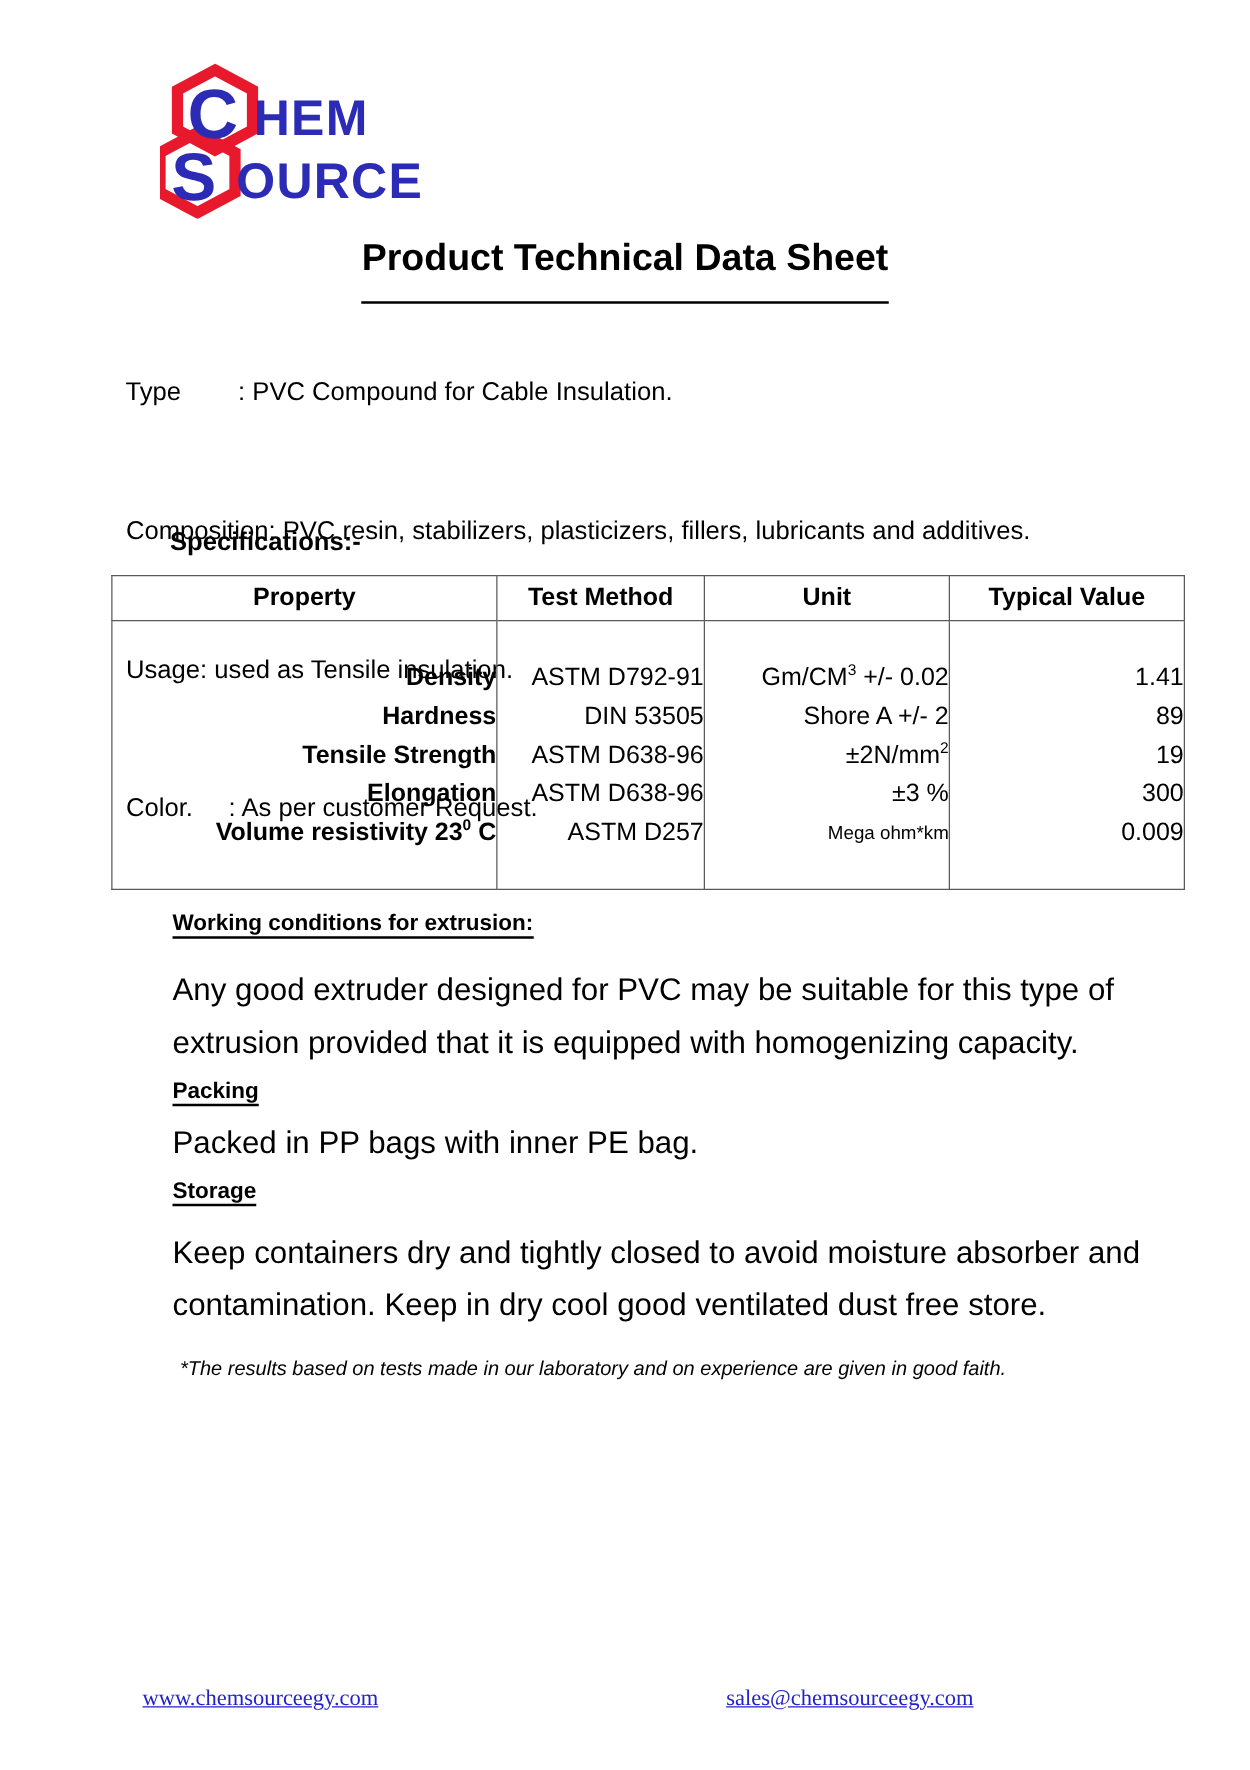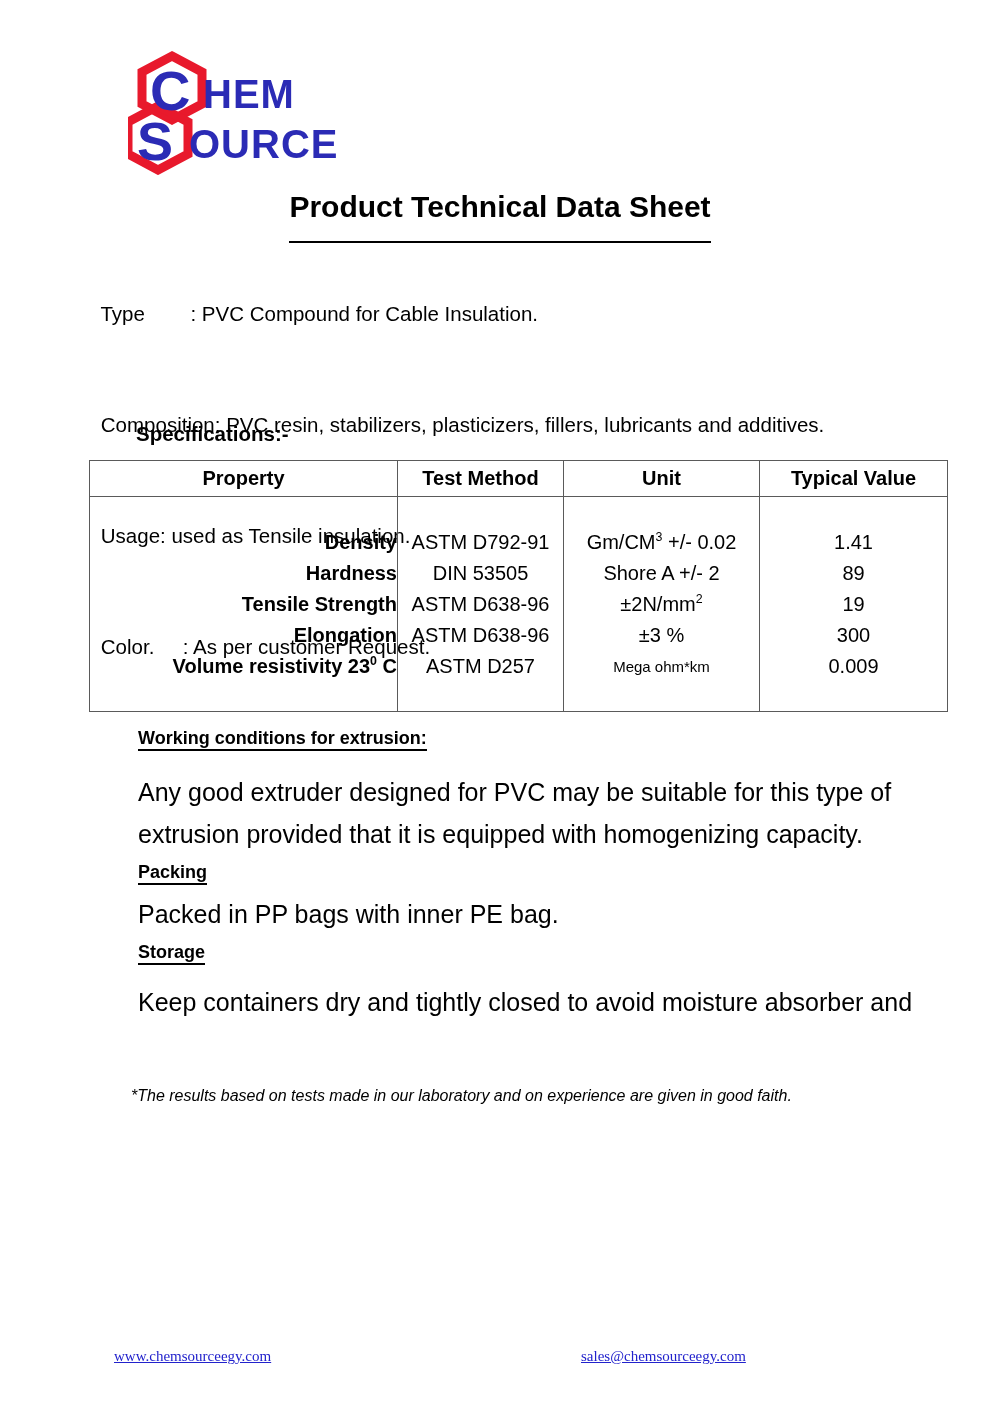--- a/index.html
+++ b/index.html
@@ -104,21 +104,21 @@
     line-height: 31px;
     font-size: 20px;
     white-space: nowrap;
     overflow: hidden;
   }
   .cell-prop .stack-row {
     font-weight: bold;
     text-align: right;
     padding-left: 13px;
   }
-  .cell-center .stack-row { text-align: center; }
+  .cell-center .stack-row { text-align: right; }
   .small-unit { font-size: 15px; }
   sup { font-size: 0.62em; vertical-align: super; line-height: 0; }
 
   
   .section {
     position: absolute;
     left: 138px;
     width: 800px;
   }
   .sec-head {
@@ -138,39 +138,39 @@
 
   #sec-working { top: 728px; }
   #sec-working .sec-para { margin-top: 22px; }
   #sec-packing { top: 862px; }
   #sec-packing .sec-para { margin-top: 13px; }
   #sec-storage { top: 942px; }
   #sec-storage .sec-para { margin-top: 18px; }
 
   .disclaimer {
     position: absolute;
-    left: 131px;
+    left: 144px;
     top: 1087px;
     font-size: 16px;
     font-style: italic;
     font-weight: 500;
   }
 
   
   .footer {
     position: absolute;
     left: 0;
     top: 1348px;
     width: 1000px;
     height: 34px;
   }
   .footer a, .footer .flink {
     position: absolute;
     font-family: "Liberation Serif", serif;
-    font-size: 15px;
+    font-size: 18px;
     color: #2222cc;
     text-decoration: underline;
     white-space: nowrap;
   }
   #footer-web  { left: 114px; }
   #footer-mail { left: 581px; }
 </style>
 </head>
 <body>
 
@@ -285,20 +285,21 @@
     <div>Packed in PP bags with inner PE bag.</div>
   </div>
 </div>
 
 <div class="section" id="sec-storage">
   <div class="sec-head">
     <span>Storage</span>
   </div>
   <div class="sec-para">
     <div>Keep containers dry and tightly closed to avoid moisture absorber and</div>
+    <div>contamination. Keep in dry cool good ventilated dust free store.</div>
   </div>
 </div>
 
 <div class="disclaimer">*The results based on tests made in our laboratory and on experience are given in good faith.</div>
 
 <div class="footer">
   <a class="flink" id="footer-web" href="#">www.chemsourceegy.com</a>
   <a class="flink" id="footer-mail" href="#">sales@chemsourceegy.com</a>
 </div>
 

